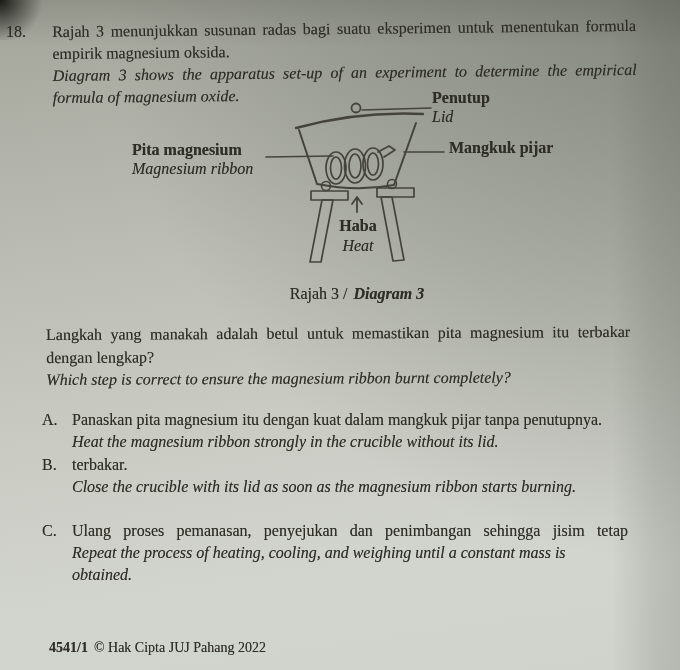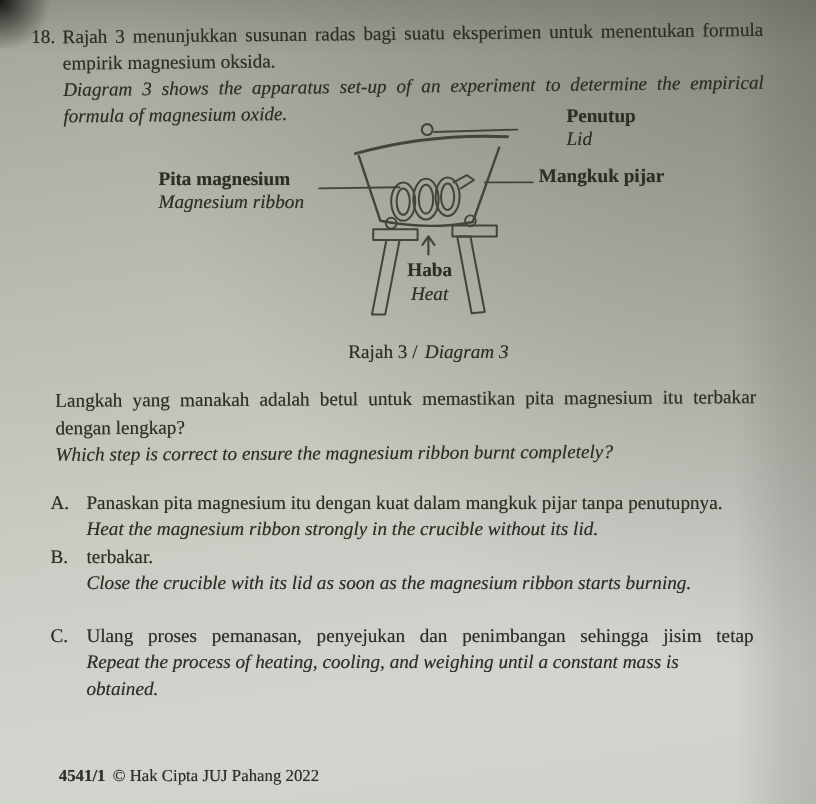--- a/index.html
+++ b/index.html
@@ -20,36 +20,36 @@
   }
   #corner-shadow {
     position: absolute; left: 0; top: 0; width: 46px; height: 40px;
     background: radial-gradient(circle at 0% 0%, rgba(18,18,14,0.95) 0%, rgba(18,18,14,0.55) 28%, rgba(18,18,14,0) 70%);
   }
   .txt { position: absolute; font-size: 16px; line-height: 22px; text-shadow: 0 0 0.6px rgba(46,45,38,0.55); }
   .line { display: block; }
   .just { text-align: justify; text-align-last: justify; }
   .it { font-style: italic; }
   .b { font-weight: bold; }
-  #qnum { left: 26px; top: 21px; }
+  #qnum { left: 6px; top: 21px; }
   #intro { left: 52px; top: 21px; width: 584px; transform: rotate(-0.6deg); transform-origin: left top; }
-  #lid-label { left: 432px; top: 88px; line-height: 19px; margin-left: 40px; }
+  #lid-label { left: 432px; top: 88px; line-height: 19px; }
   #ribbon-label { left: 132px; top: 141px; line-height: 18.5px; }
   #crucible-label { left: 449px; top: 139px; line-height: 18.5px; }
   #heat-label { left: 327px; top: 216px; width: 62px; text-align: center; line-height: 20px; }
   #caption { left: 227px; top: 283px; width: 260px; text-align: center; }
   #question { left: 46px; top: 324px; width: 584px; line-height: 22.5px; transform: rotate(-0.3deg); transform-origin: left top; }
   .opt-letter { position: absolute; left: 42px; }
   .opt-text { position: absolute; left: 72px; width: 556px; }
   #optA-letter, #optA-text { top: 409px; }
   #optB-letter, #optB-text { top: 454px; }
   #optC-letter, #optC-text { top: 520px; }
   #footer { left: 5px; top: 637px; font-size: 14px; margin-left: 44px; }
   #footer .cp { margin-left: 6px; font-weight: normal; }
-  #caption .it { margin-left: 6px; }
+  #caption .it { margin-left: 6px; font-weight: bold; }
   svg#apparatus { position: absolute; left: 0; top: 0; }
   svg#apparatus * { vector-effect: none; }
 </style>
 </head>
 <body>
 
 <div id="paper">
   <div id="corner-shadow"></div>
 
   <div id="qnum" class="txt">18.</div>

